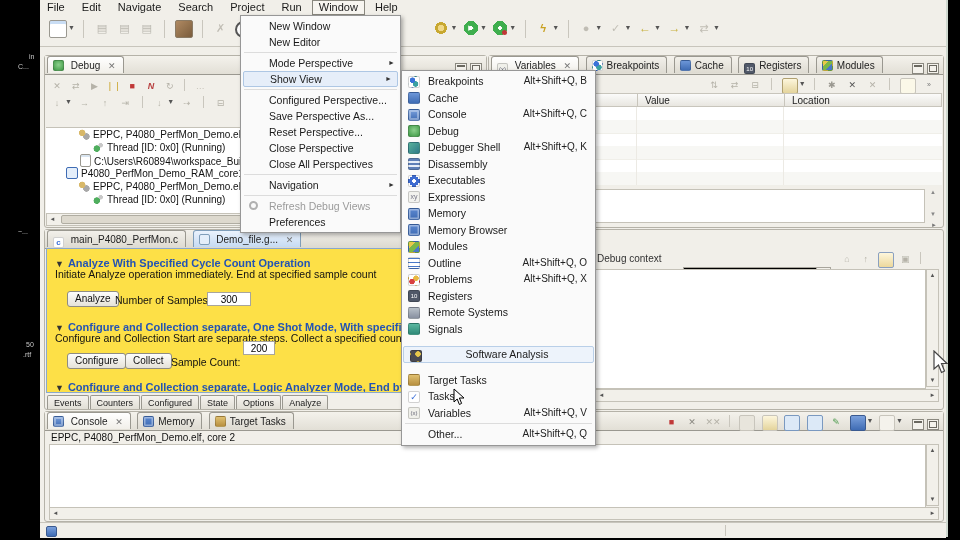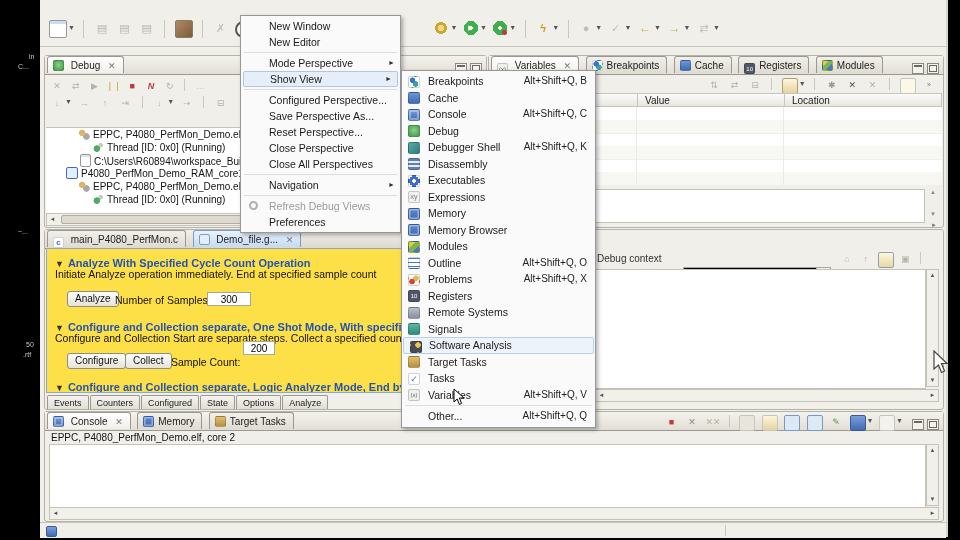--- a/index.html
+++ b/index.html
@@ -79,21 +79,21 @@
   .etab{display:inline-block;height:15px;line-height:14px;border:1px solid #9a9890;border-bottom:none;background:linear-gradient(#f5f3ee,#dedbd2);
     font-size:9px;color:#222;padding:0 6px;border-radius:2px 2px 0 0;margin-right:1px;vertical-align:bottom;}
   
   .menu{position:absolute;background:#fafafa;border:1px solid #979797;box-shadow:2px 2px 4px rgba(0,0,0,.3);z-index:50;padding:2px 0;box-sizing:border-box;}
   .mi{position:relative;height:16px;line-height:16px;padding:0 12px 0 28px;font-size:10.5px;color:#1a1a1a;white-space:nowrap;}
   .mi .marrow{position:absolute;right:5px;top:0;font-size:7px;color:#333;}
   .mi.hl{background:#e6eef9;border:1px solid #aec7e4;border-radius:2px;margin:0 2px;padding-left:26px;line-height:14px;height:14px;}
   .mi.disabled{color:#9b9b9b;}
   .msep{height:1px;background:#dcdcdc;margin:2px 3px;}
   .smi{position:relative;height:16.5px;line-height:16.5px;padding:0 8px 0 26px;font-size:10.5px;color:#1a1a1a;white-space:nowrap;}
-  .smi.hover{background:#edf3fb;border:1px solid #b9cfe8;border-radius:2px;line-height:14.5px;height:14.5px;margin:0 1px;padding-left:25px;}
+  .smi.hover{background:#edf3fb;border:1px solid #b9cfe8;border-radius:2px;line-height:14.5px;height:14.5px;margin:9px 1px;padding-left:25px;text-align:center;}
   .smi .sc{position:absolute;right:8px;color:#222;font-size:10px;}
   .mic{position:absolute;left:6px;top:2.5px;width:12px;height:12px;border-radius:2px;border:1px solid rgba(0,0,0,.18);
     box-sizing:border-box;text-align:center;line-height:10px;font-size:8px;}
   .mic.sm{width:11px;height:11px;top:3px;}
   
   .ic-bp{background:radial-gradient(circle at 35% 32%,#3a72d8 0 2.5px,transparent 3px),radial-gradient(circle at 66% 70%,#3aa0a0 0 2.5px,transparent 3px),#fff;}
   .ic-cache{background:linear-gradient(#6c96d8,#3f6cb4);}
   .ic-console{background:linear-gradient(#7aa0dc,#3f6cb4);box-shadow:inset 0 0 0 2px rgba(255,255,255,.35);}
   .ic-debug{background:radial-gradient(circle at 50% 42%,#8cd08c,#3f9a46);}
   .ic-shell{background:linear-gradient(135deg,#58b09a,#2f7a8a);}
@@ -124,20 +124,30 @@
 <body>
 
 <span class="frag" style="left:29px;top:53px;">in</span>
 <span class="frag" style="left:18px;top:63px;">C...</span>
 <span class="frag" style="left:18px;top:228px;">~...</span>
 <span class="frag" style="left:26px;top:341px;">50</span>
 <span class="frag" style="left:23px;top:351px;">.rtf</span>
 
 <div class="app">
 
+  <div class="menubar">
+    <span class="mb-item">File</span>
+    <span class="mb-item">Edit</span>
+    <span class="mb-item">Navigate</span>
+    <span class="mb-item">Search</span>
+    <span class="mb-item">Project</span>
+    <span class="mb-item">Run</span>
+    <span class="mb-item open">Window</span>
+    <span class="mb-item">Help</span>
+  </div>
 
   <div class="toolbar">
     <span style="margin-left:8px;"></span>
     <span class="tbi i-new"></span><span class="dd">▼</span>
     <span class="tsep"></span>
     <span class="tbi i-gray">▤</span>
     <span class="tbi i-gray">▤</span>
     <span class="tbi i-gray">▤</span>
     <span class="tsep"></span>
     <span class="tbi i-build"></span>

